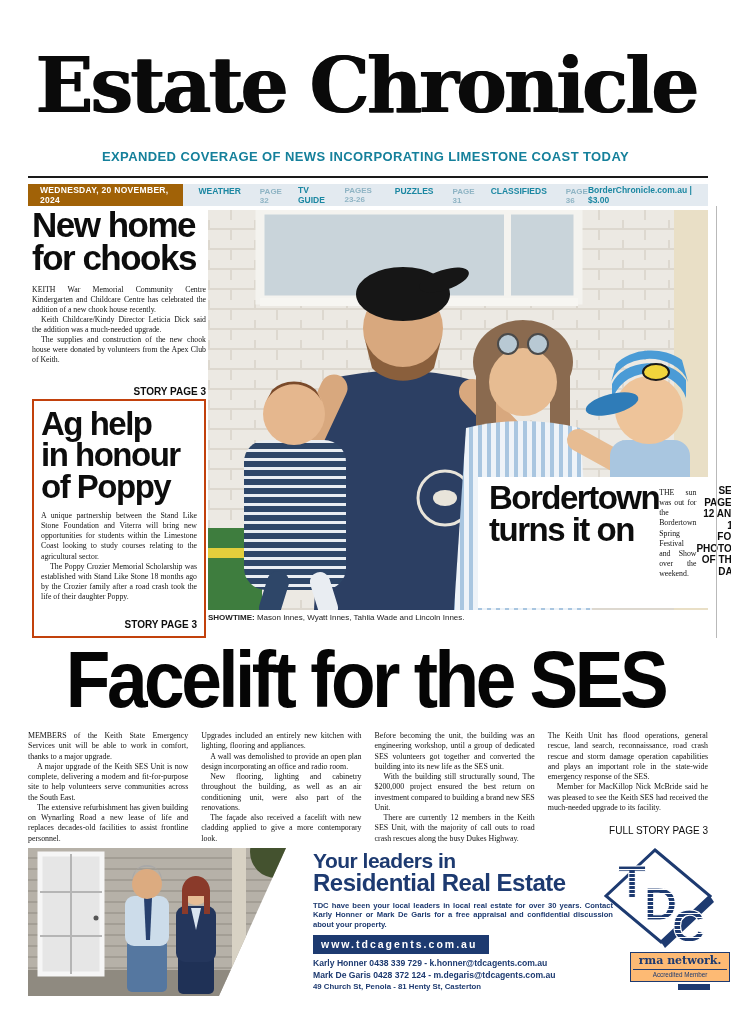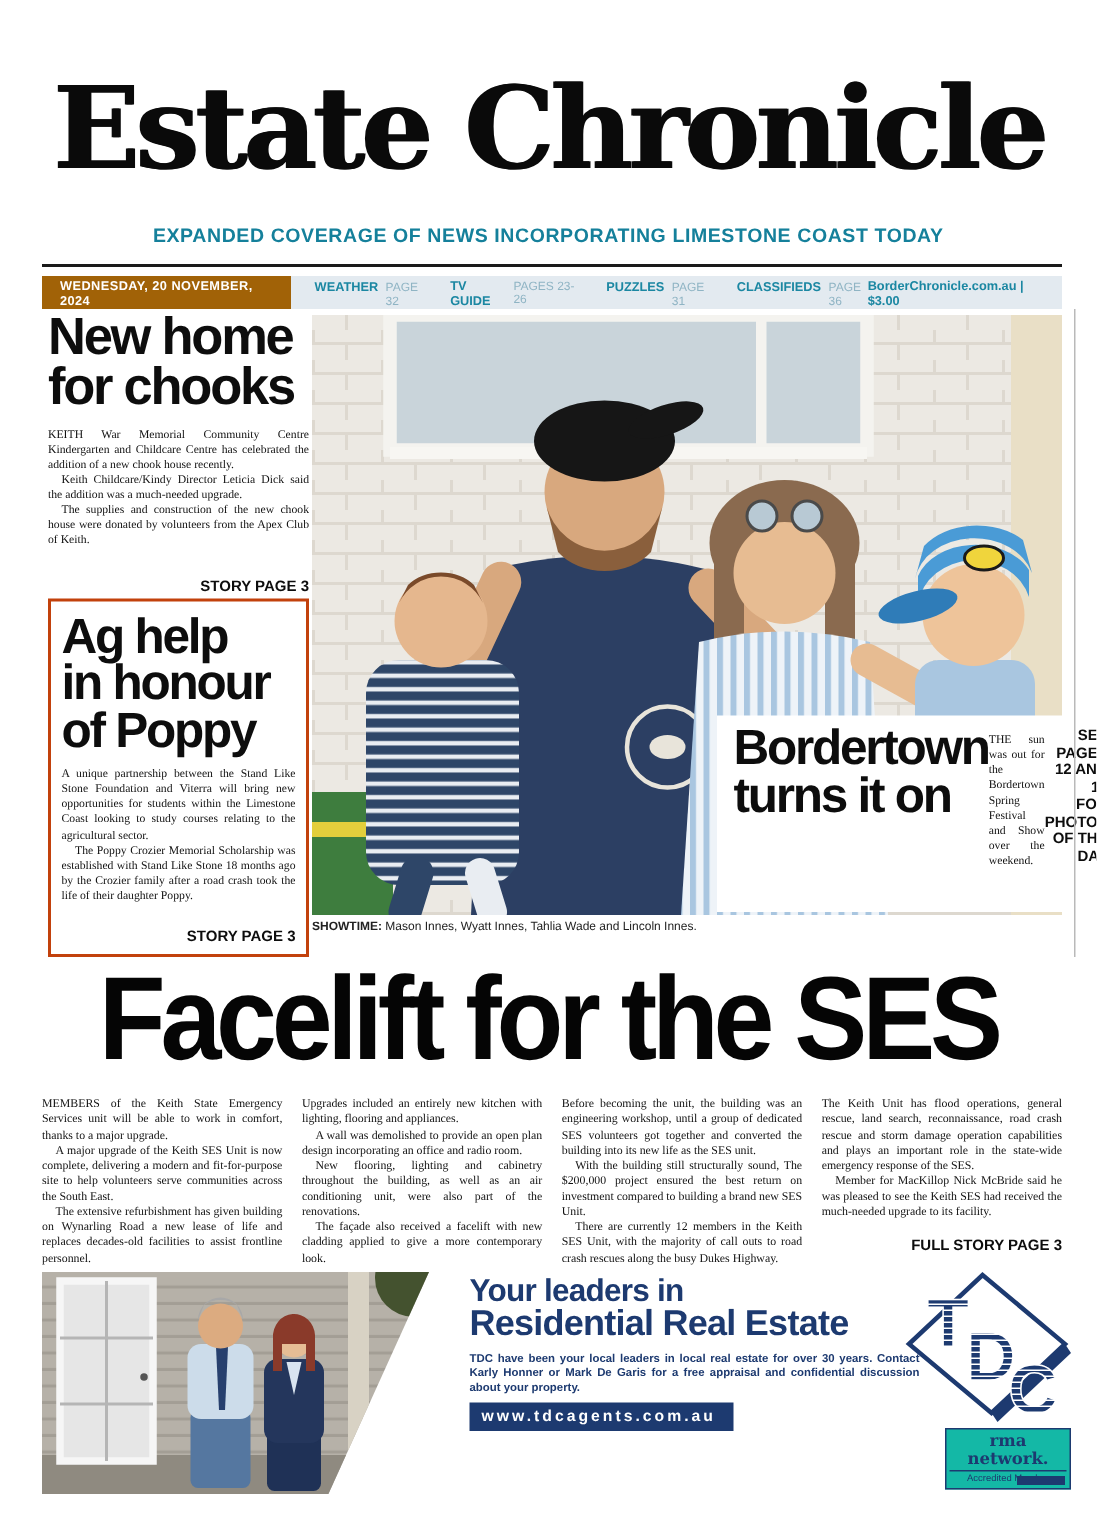--- a/index.html
+++ b/index.html
@@ -24,23 +24,23 @@
   
   .infobar {
     position:absolute; top:184px; left:28px; width:680px; height:22px;
     background:#e3eaf0; display:flex; align-items:center;
   }
   .datebox {
     height:22px; display:flex; align-items:center; padding:0 12px;
     background:#a16207; color:#fff; font-weight:bold; font-size:8.5px; letter-spacing:.3px;
   }
   .nav-items { display:flex; align-items:center; gap:16px; margin-left:16px; }
-  .nav-item { display:flex; align-items:baseline; gap:5px; }
+  .nav-item { display:flex; align-items:baseline; gap:19px; }
   .nav-item .lbl { color:#1b87a2; font-weight:bold; font-size:8.5px; }
-  .nav-item .pg  { color:#8fb4c4; font-size:8px; }
+  .nav-item .pg  { color:#8fb4c4; font-size:8px;font-weight:bold; }
   .site-price { margin-left:auto; margin-right:10px; color:#1b87a2; font-weight:bold; font-size:8.5px; }
   
   .article { position:absolute; left:32px; width:174px; display:flex; flex-direction:column; overflow:hidden; }
   .article.chooks { top:208px; height:189px; }
   .article.poppy  { top:399px; height:239px; border:2px solid #c2410c; padding:7px 7px 6px 7px; }
   .art-headline {
     font-weight:bold; color:#0d0d0d; letter-spacing:-1.5px; line-height:.95;
     font-size:35px; margin-bottom:10px;
   }
   .article.poppy .art-headline { font-size:33px; margin-bottom:9px; }
@@ -73,42 +73,42 @@
     font-weight:bold; font-size:73px; letter-spacing:-3.5px; color:#050505;
     line-height:1; white-space:nowrap; transform:scaleY(1.08); transform-origin:top center;
   }
   .ses-cols { position:absolute; top:731px; left:28px; width:680px; display:flex; gap:13px; }
   .ses-col { flex:1; }
   .ses-col p {
     font-family:"Liberation Serif", serif; font-size:7.9px; line-height:1.3;
     text-align:justify; color:#111;
   }
   .ses-col p + p { text-indent:9px; }
-  .full-story { text-align:right; font-weight:bold; font-size:10px; color:#0d0d0d; margin-top:12px; }
+  .full-story { text-align:right; font-weight:normal; font-size:10px; color:#0d0d0d; margin-top:12px; }
   
   .ad { position:absolute; left:28px; top:846px; width:680px; height:158px; }
   .ad-photo {
     position:absolute; left:0; top:2px; width:258px; height:148px; overflow:hidden;
     clip-path:polygon(0 0, 100% 0, 74% 100%, 0 100%);
   }
   .ad-text { position:absolute; left:285px; top:4px; width:300px; }
   .ad-headline { color:#1d3a70; font-weight:bold; line-height:1.02; letter-spacing:-.5px; }
   .ad-headline .l1 { font-size:21px; display:block; }
   .ad-headline .l2 { font-size:24px; display:block; }
   .ad-body { margin-top:5px; font-size:7.6px; font-weight:bold; color:#1d3a70; line-height:1.25; text-align:justify; }
   .ad-site {
     display:inline-block; margin-top:6px; background:#1d3a70; color:#fff;
     font-weight:bold; font-size:10.5px; letter-spacing:2px; padding:3px 12px 4px 8px;
   }
   .ad-contacts { margin-top:4px; color:#1d3a70; font-weight:bold; font-size:8.6px; line-height:1.35; }
   .ad-contacts .addr { font-size:7.8px; }
   .ad-logo { position:absolute; left:568px; top:0; width:118px; height:112px; }
   .rma-badge {
-    position:absolute; left:602px; top:106px; width:84px; border:1.5px solid #1d3a70;
-    background:#14b8a6; text-align:center; padding:2px 2px 3px 2px;
+    position:absolute; left:602px; top:106px; width:100px; border:1.5px solid #1d3a70;
+    background:#fdba74; text-align:center; padding:2px 2px 3px 2px;
   }
   .rma-badge .rma1 { font-family:"DejaVu Serif", serif; font-weight:bold; font-size:11px; color:#1d3a70; line-height:1.05; }
   .rma-badge .rma2 { font-size:6.3px; color:#1d3a70; border-top:1px solid #1d3a70; margin-top:2px; padding-top:1px; }
   .fine-print-bar { position:absolute; left:650px; top:138px; width:32px; height:6px; background:#1d3a70; }
 </style>
 </head>
 <body>
 
 <div class="page">
 
@@ -315,20 +315,25 @@
       </svg>
     </div>
 
     <div class="ad-text">
       <div class="ad-headline">
         <span class="l1">Your leaders in</span>
         <span class="l2">Residential Real Estate</span>
       </div>
       <div class="ad-body">TDC have been your local leaders in local real estate for over 30 years. Contact Karly Honner or Mark De Garis for a free appraisal and confidential discussion about your property.</div>
       <div class="ad-site">www.tdcagents.com.au</div>
+      <div class="ad-contacts">
+        <div>Karly Honner 0438 339 729 - k.honner@tdcagents.com.au</div>
+        <div>Mark De Garis 0428 372 124 - m.degaris@tdcagents.com.au</div>
+        <div class="addr">49 Church St, Penola  -  81 Henty St, Casterton</div>
+      </div>
     </div>
 
     <div class="ad-logo">
       <svg width="118" height="112" viewBox="0 0 118 112">
         <defs>
           <pattern id="tdcStripe" width="6" height="4" patternUnits="userSpaceOnUse">
             <rect width="6" height="4" fill="#1d3a70"></rect>
             <rect y="3" width="6" height="1" fill="#ffffff"></rect>
           </pattern>
         </defs>

